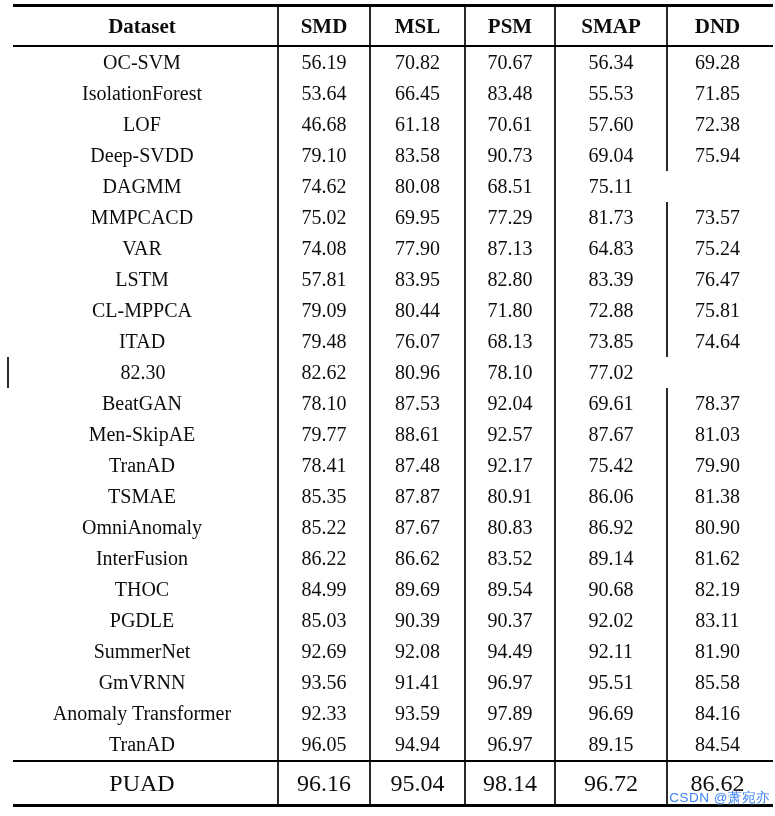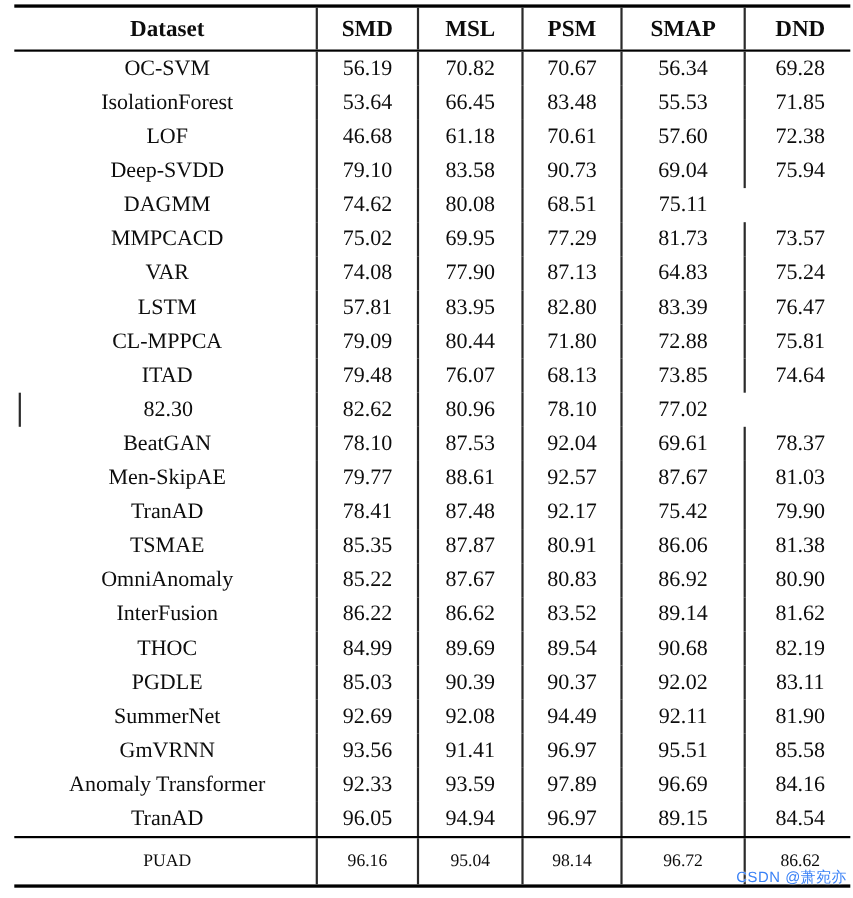--- a/index.html
+++ b/index.html
@@ -19,21 +19,21 @@
   .hrule {
     margin-left: 13px;
     width: 760px;
     background: #000;
   }
   .hrule.thick { height: 3px; }
   .hrule.mid   { height: 2px; }
   .grid-row {
     display: grid;
     grid-template-columns: 270px 92px 95px 90px 112px 101px;
-    padding-left: 17px;
+    padding-left: 7px;
     padding-right: 2px;
     width: 775px;
     box-sizing: border-box;
   }
   .cell {
     text-align: center;
     box-sizing: border-box;
     white-space: nowrap;
     overflow: hidden;
   }
@@ -43,21 +43,21 @@
     font-size: 21px;
     line-height: 38px;
     height: 38px;
   }
   .body-row .cell {
     font-size: 20px;
     line-height: 31px;
     height: 31px;
   }
   .footer-row .cell {
-    font-size: 16px;
+    font-size: 24px;
     line-height: 42px;
     height: 42px;
   }
   .footer-row .cell.val { font-weight: normal; }
   .watermark {
     position: absolute;
     top: 789px;
     right: 5px;
     font-family: "Liberation Sans", "DejaVu Sans", sans-serif;
     font-size: 13.5px;

